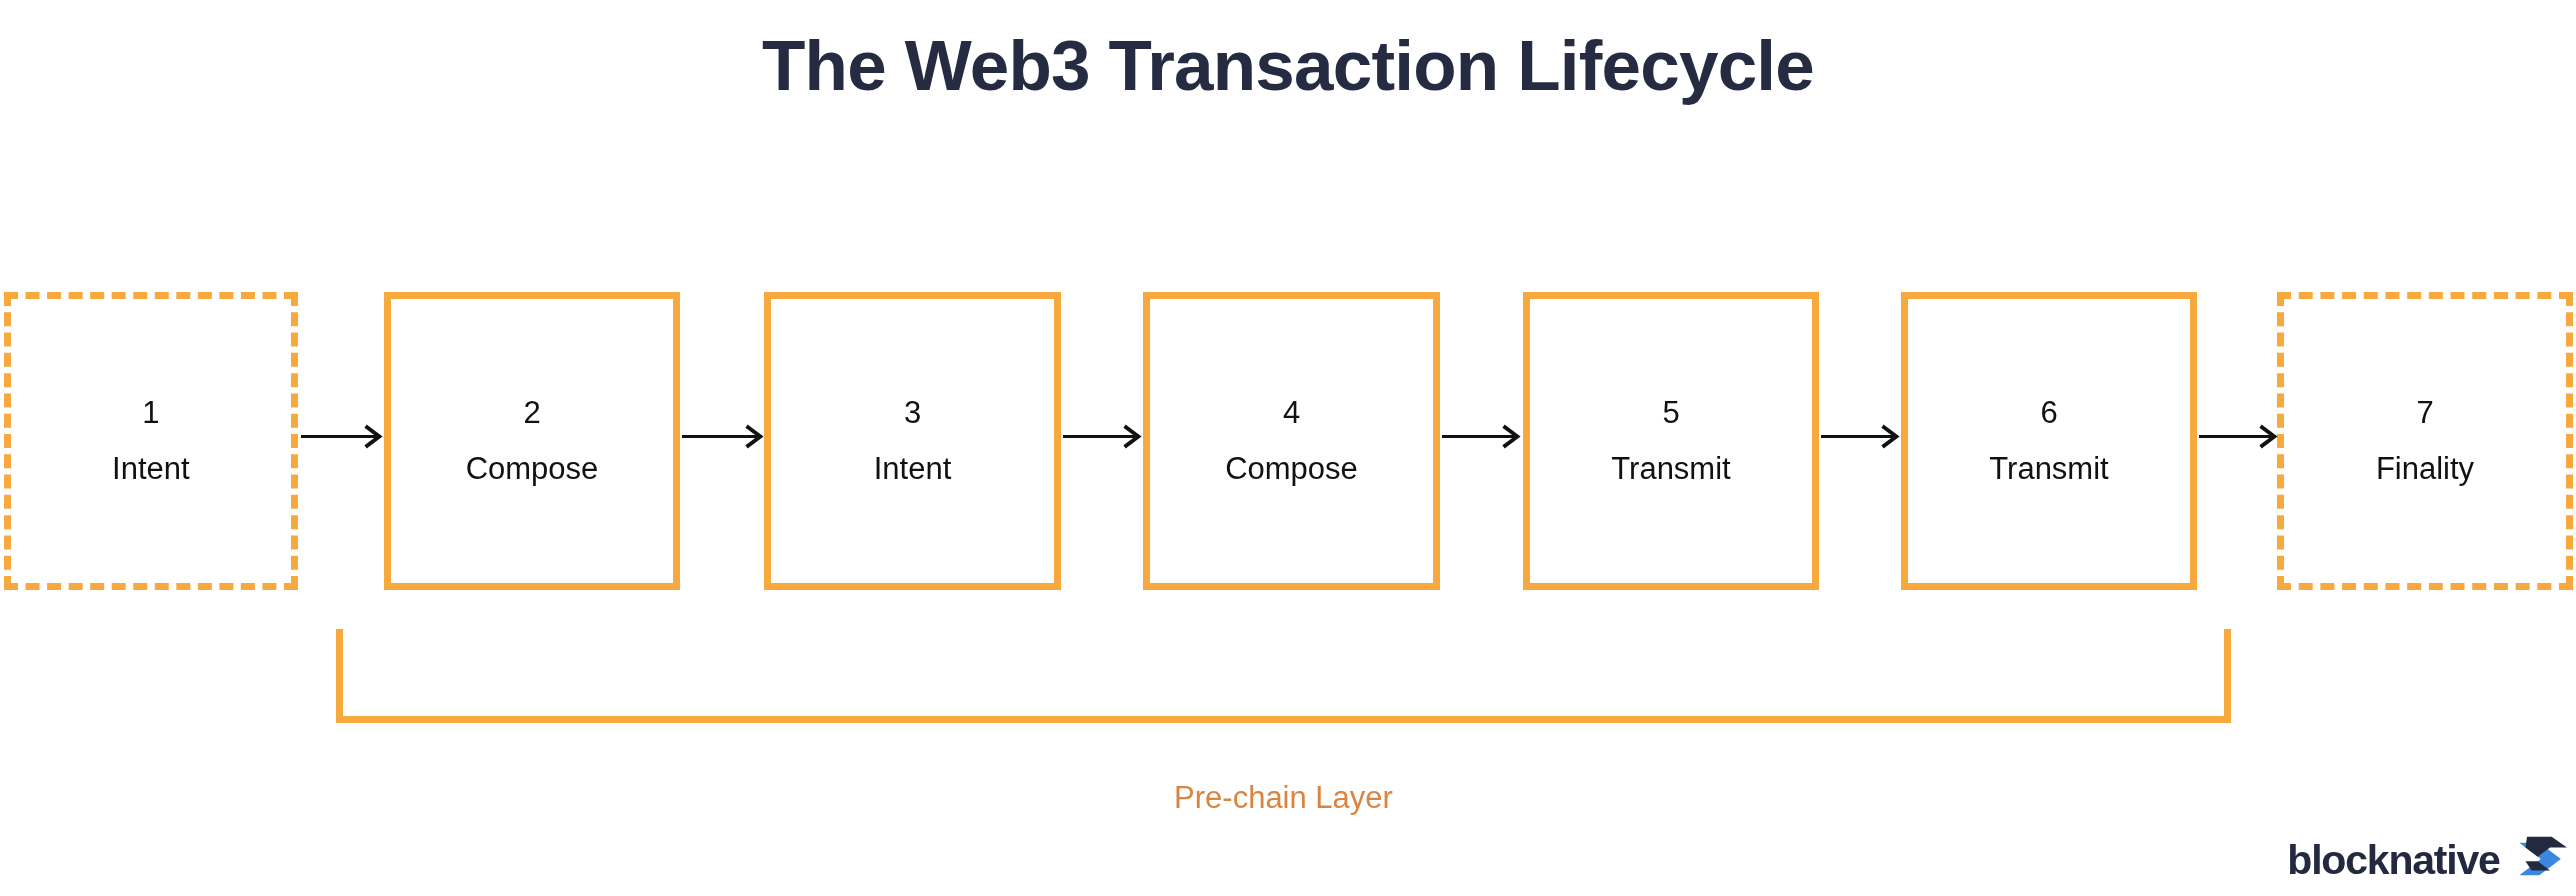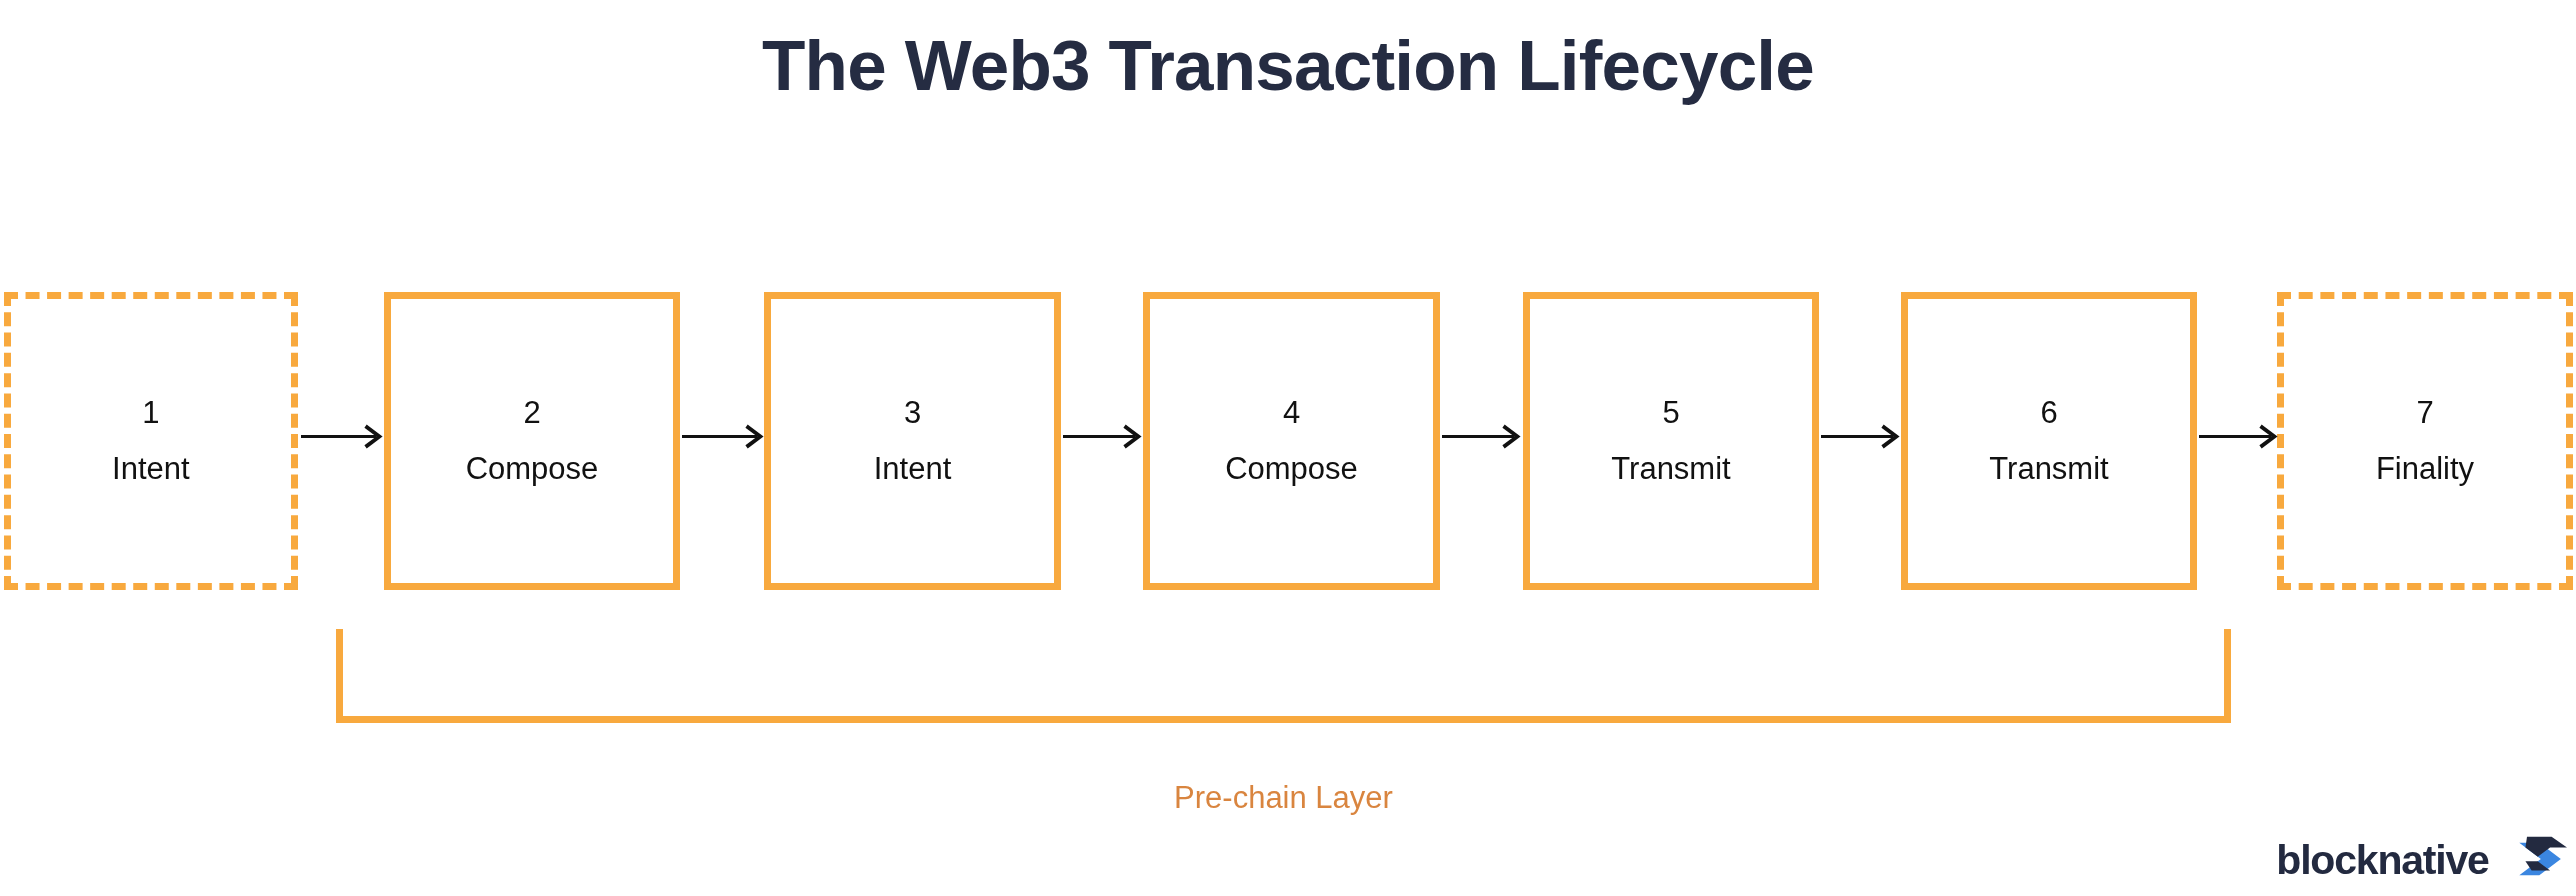--- a/index.html
+++ b/index.html
@@ -106,21 +106,21 @@
     margin-top: 39px;
   }
 
   
   #brand-logo {
     position: absolute;
     right: 9.3px;
     bottom: 10.8px;
     display: flex;
     align-items: center;
-    gap: 18px;
+    gap: 7px;
   }
   #brand-wordmark {
     font-size: 41px;
     font-weight: bold;
     letter-spacing: -1.2px;
     color: #232a40;
     line-height: 1;
   }
   #brand-mark { display: block; }
 </style>

